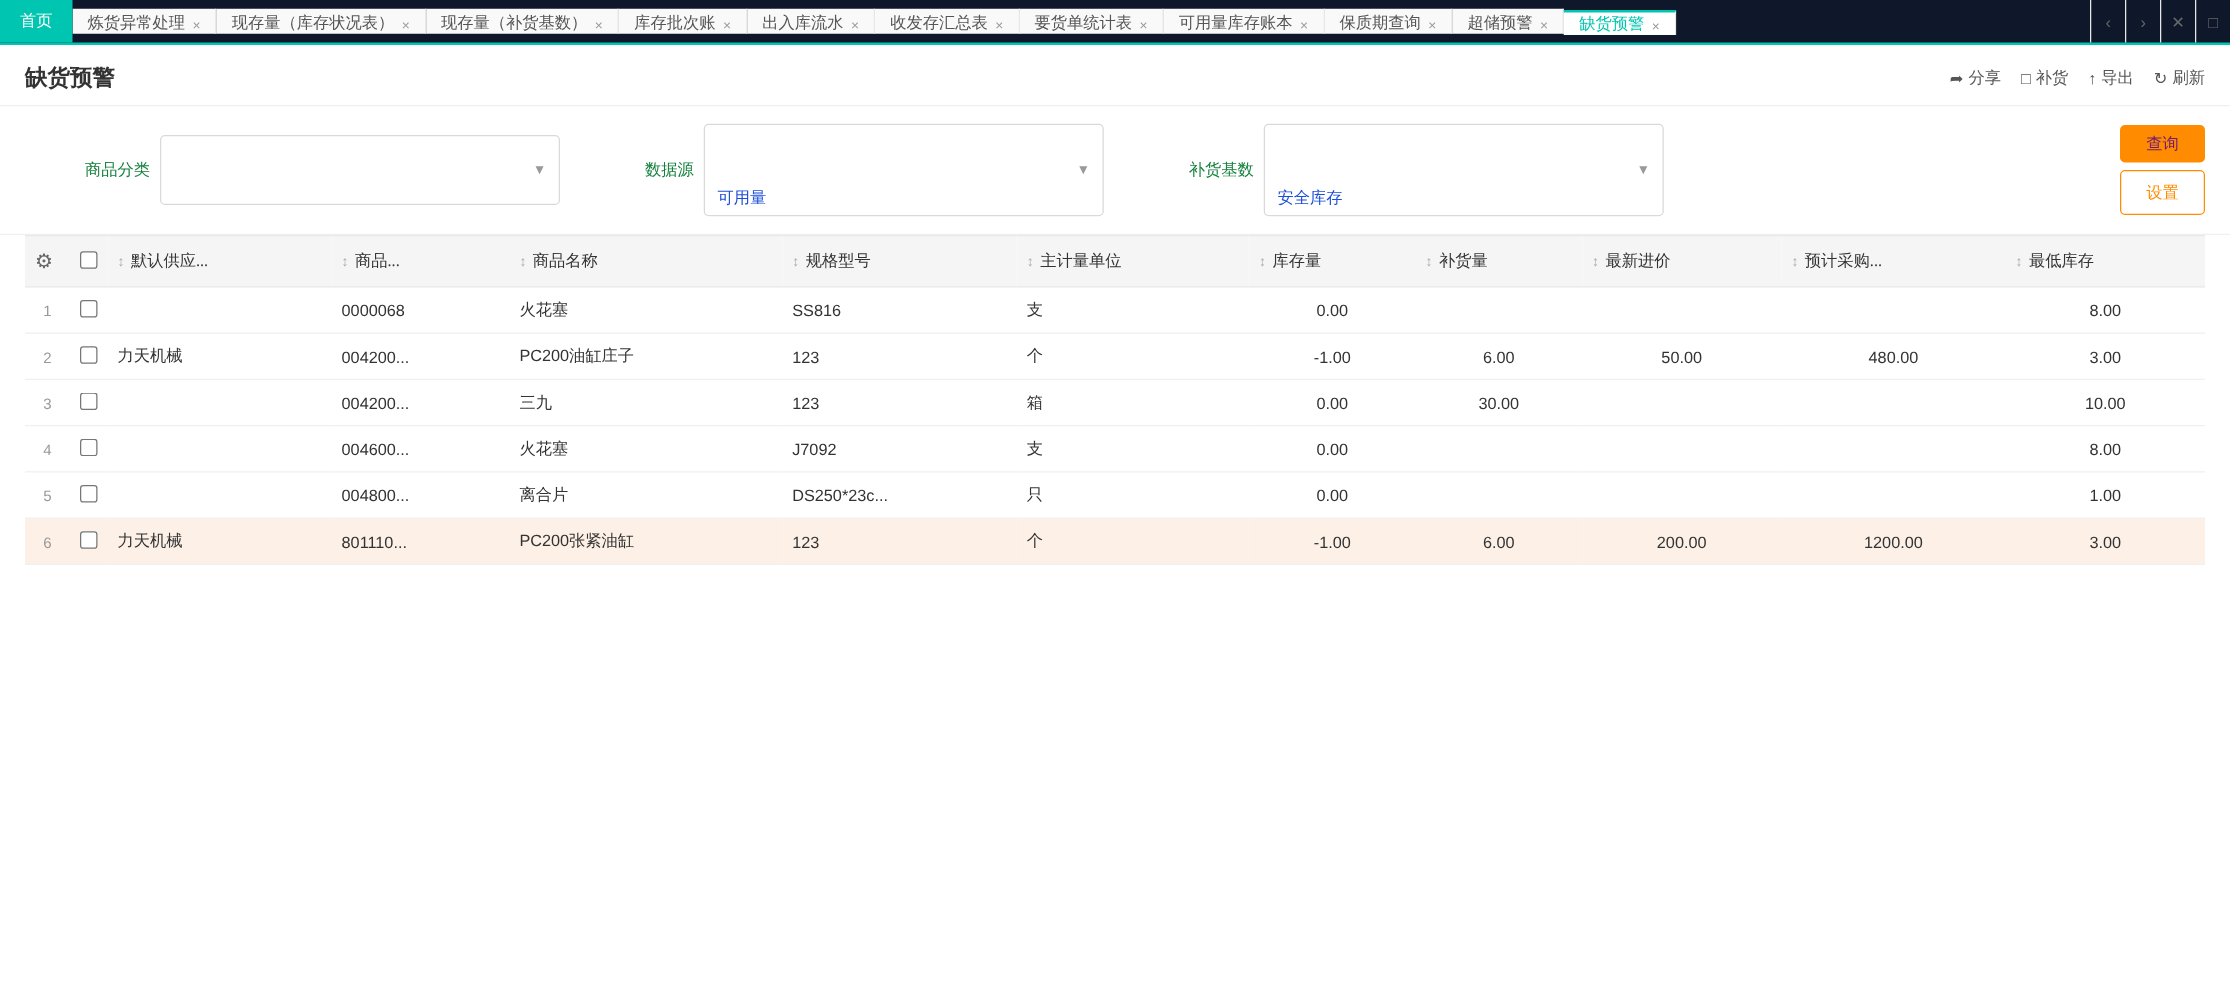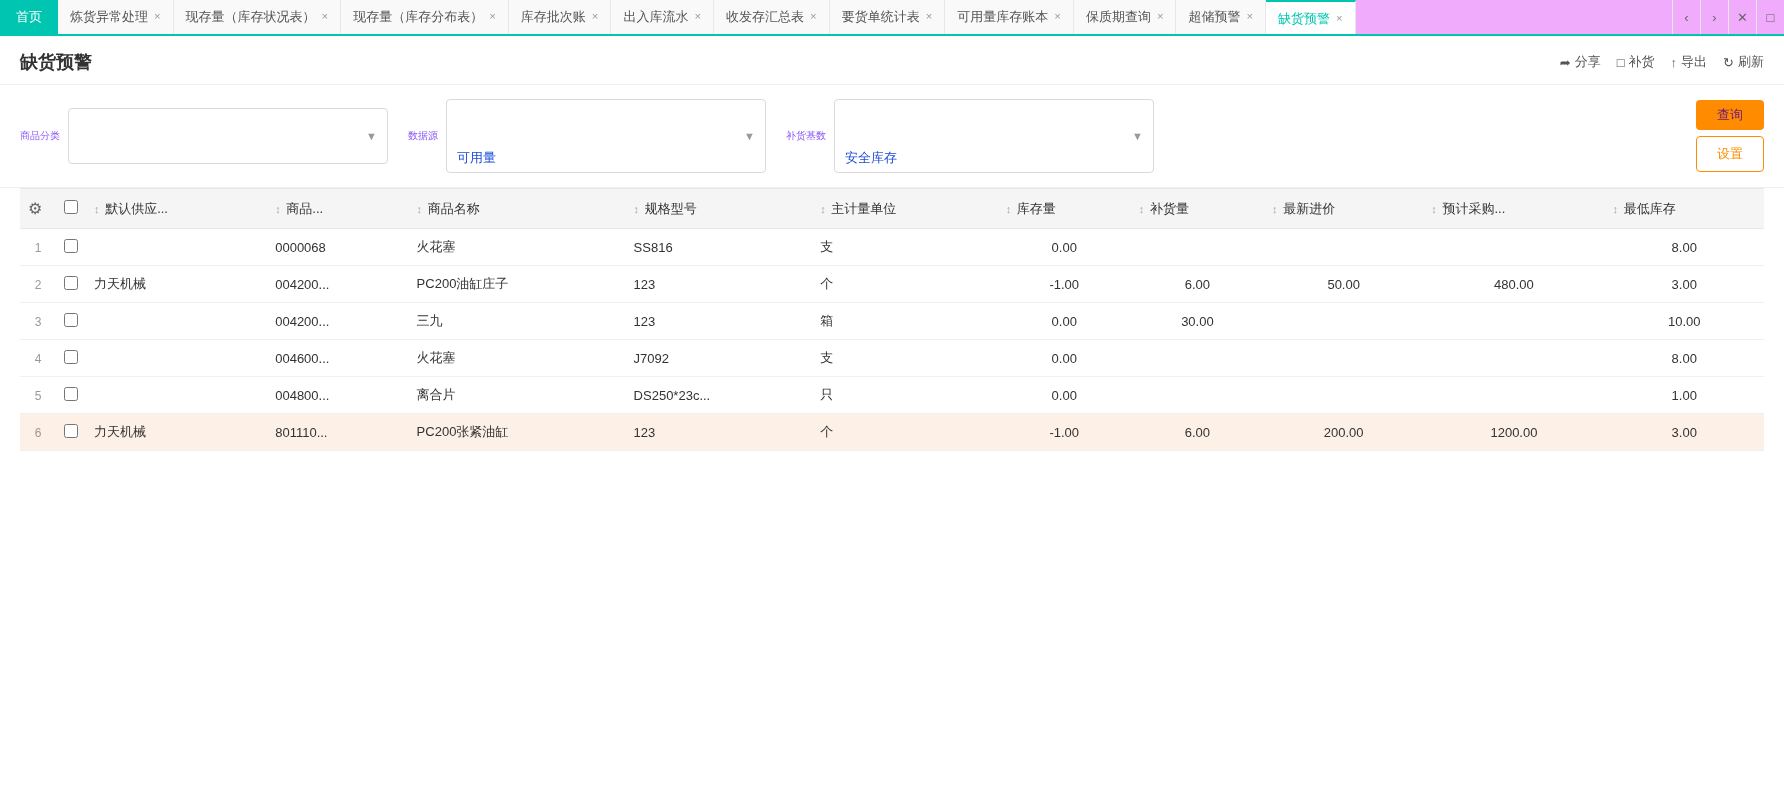--- a/index.html
+++ b/index.html
@@ -2,38 +2,37 @@
 <html><head>
   <meta charset="utf-8">
   <style>
     * { box-sizing: border-box; margin: 0; padding: 0; }
     body { font-family: 'Microsoft YaHei', Arial, sans-serif; font-size: 13px; background: #f5f5f5; color: #333; }
 
     
     .top-nav {
       display: flex;
       align-items: center;
-      background: #f0abfc;
+      background: #0f172a;
       border-bottom: 2px solid #00c5b0;
       height: 36px;
       overflow: hidden;
     }
     .nav-tab {
       display: flex;
-      align-items: center;
+      align-items: flex-end;
       padding: 0 12px;
-      height: 36px;
+      height: 20px;
       white-space: nowrap;
       cursor: pointer;
       border-right: 1px solid #e8e8e8;
       font-size: 13px;
       color: #555;
       background: #f9f9f9;
       flex-shrink: 0;
-      font-family: Liberation Mono, monospace;
     }
     .nav-tab.active {
       background: #fff;
       color: #00c5b0;
       border-top: 2px solid #00c5b0;
       margin-top: 2px;
     }
     .nav-tab .close-x {
       margin-left: 6px;
       color: #999;
@@ -108,21 +107,21 @@
       align-items: center;
       padding: 14px 20px;
       gap: 20px;
       border-bottom: 1px solid #f0f0f0;
     }
     .filter-group {
       display: flex;
       align-items: center;
       gap: 8px;
     }
-    .filter-label { color: #8b5cf6; font-size: 10px; white-space: nowrap; }
+    .filter-label { color: #15803d; font-size: 13px; white-space: nowrap; margin-left: 48px; }
     .filter-select {
       display: flex;
       align-items: center;
       border: 1px solid #d9d9d9;
       border-radius: 4px;
       padding: 5px 10px;
       min-width: 180px;
       background: #fff;
       cursor: pointer;
       position: relative;
@@ -174,20 +173,21 @@
       padding: 10px 8px;
       text-align: left;
       border-bottom: 1px solid #e8e8e8;
       border-top: 1px solid #e8e8e8;
       color: #333;
       font-weight: normal;
       white-space: nowrap;
     }
     thead th.sortable {
       cursor: pointer;
+      font-family: Liberation Serif, serif;
     }
     thead th .sort-icon { color: #aaa; margin-right: 2px; font-size: 11px; }
     tbody tr {
       border-bottom: 1px solid #f0f0f0;
       background: #fff;
     }
     tbody tr.highlighted { background: #fdf0e6; }
     tbody td {
       padding: 9px 8px;
       color: #333;
@@ -217,21 +217,21 @@
   <div id="nav-tabs" style="display:flex;align-items:center;overflow:hidden;">
       <div class="nav-tab">
         <span>炼货异常处理</span>
         <span class="close-x">×</span>
       </div>
       <div class="nav-tab">
         <span>现存量（库存状况表）</span>
         <span class="close-x">×</span>
       </div>
       <div class="nav-tab">
-        <span>现存量（库存分布表）</span>
+        <span>现存量（补货基数）</span>
         <span class="close-x">×</span>
       </div>
       <div class="nav-tab">
         <span>库存批次账</span>
         <span class="close-x">×</span>
       </div>
       <div class="nav-tab">
         <span>出入库流水</span>
         <span class="close-x">×</span>
       </div>

